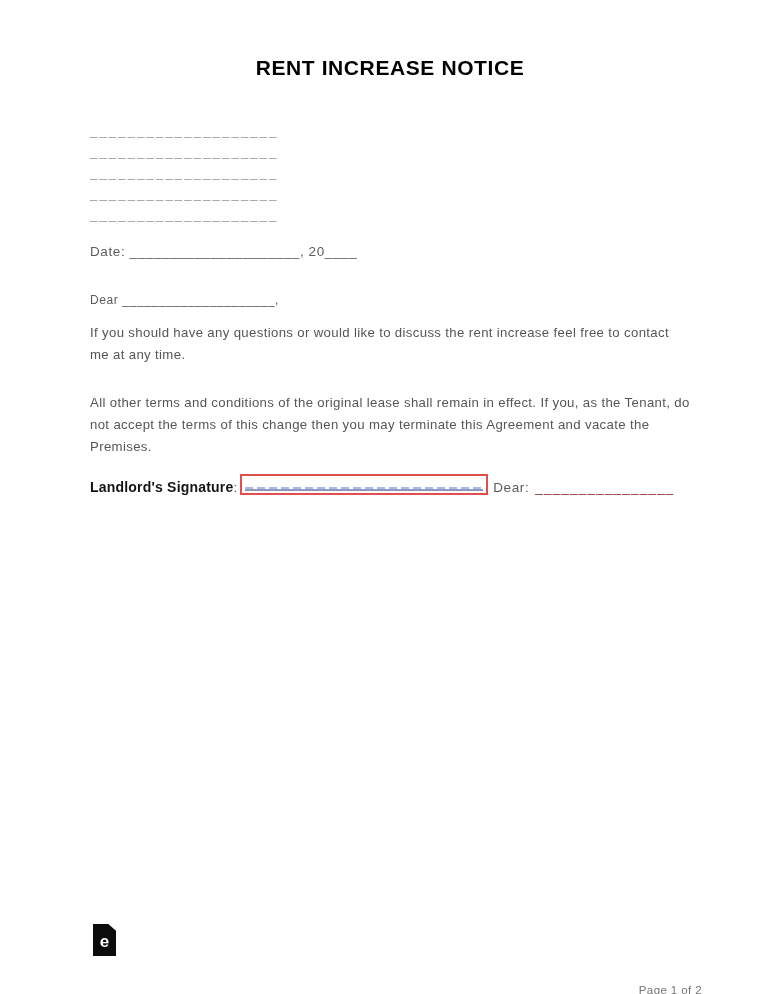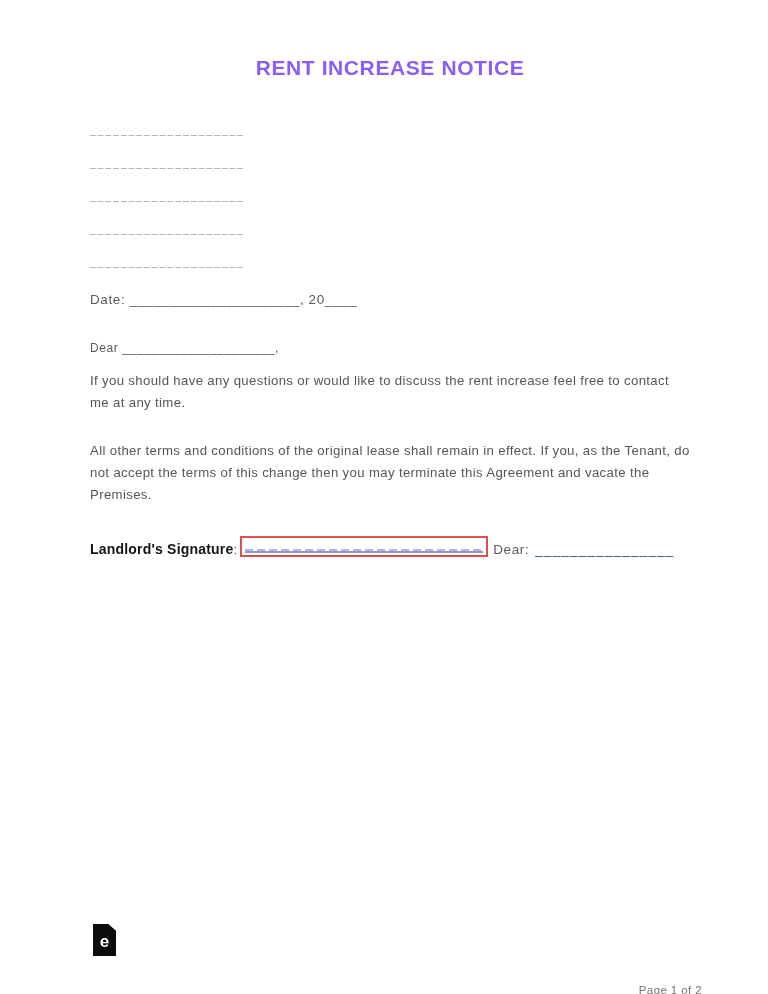--- a/index.html
+++ b/index.html
@@ -6,27 +6,27 @@
   html,body { background:#ffffff; }
   body { width:768px; height:994px; font-family:"Liberation Sans", sans-serif; }
   .page {
     position:relative; width:768px; height:994px; background:#ffffff;
     overflow:hidden;
   }
   .content { padding:0 78px 0 90px; }
 
   .doc-title {
     margin-top:56px; text-align:center;
-    font-size:21px; font-weight:bold; color:#8b5cf6; letter-spacing:0.6px;
+    font-size:21px; font-weight:bold; color:#000000; letter-spacing:0.6px;
   }
 
   .address-block { margin-top:40px; }
   .address-line {
-    font-size:10px; line-height:21px; color:#9a9a9a;
-    letter-spacing:2.2px; white-space:nowrap;margin-top:12px;
+    font-size:13px; line-height:21px; color:#9a9a9a;
+    letter-spacing:2.2px; white-space:nowrap;
   }
 
   .date-line {
     margin-top:19px; font-size:13.5px; color:#5b5b5b; letter-spacing:0.6px;
   }
 
   .subject-line {
     margin-top:49px; font-size:15px; font-weight:bold; color:#1c1c1c;
     letter-spacing:0.3px;
   }
@@ -35,39 +35,39 @@
     margin-top:34px; font-size:12px; color:#5b5b5b; letter-spacing:0.6px;
   }
 
   .body-paragraph {
     margin-top:15px; font-size:13.2px; line-height:22px; color:#565656;
     letter-spacing:0.35px; max-width:600px;
   }
   .body-paragraph + .body-paragraph { margin-top:26px; }
 
   .signature-row {
-    margin-top:30px; display:flex; align-items:flex-end;
+    margin-top:16px; display:flex; align-items:flex-end;
     font-size:13.5px; color:#5b5b5b; white-space:nowrap;
   }
   .sig-label { font-size:14px; font-weight:bold; color:#141414; letter-spacing:0.2px; }
   .sig-colon { color:#5b5b5b; margin-right:3px; }
   .sig-field {
     position:relative; width:248px; height:21px;
     border:2px solid #e04e4e; background:#ffffff; cursor:text;
   }
   .sig-field::after {
     content:""; position:absolute; left:3px; right:3px; bottom:4px; height:2px;
     background:repeating-linear-gradient(90deg,#a9b8e8 0 8px,transparent 8px 12px);
   }
   .sig-field::before {
     content:""; position:absolute; left:3px; right:3px; bottom:2px; height:2px;
     background:#7d85ae; opacity:0.85;
   }
   .sig-date-label { margin-left:5px; letter-spacing:0.6px; }
-  .sig-date-blank { margin-left:6px; letter-spacing:1.2px; color:#0c4a6e; }
+  .sig-date-blank { margin-left:6px; letter-spacing:1.2px; color:#7f1d1d; }
 
   .footer-logo {
     position:absolute; left:93px; top:924px; width:23px; height:32px;
     background:#0c0c0c;
     clip-path:polygon(0 0, 67% 0, 100% 21%, 100% 100%, 0 100%);
     display:flex; align-items:center; justify-content:center;
   }
   .footer-logo .logo-letter {
     color:#ffffff; font-weight:bold; font-size:17px; line-height:1; margin-top:3px;
   }

